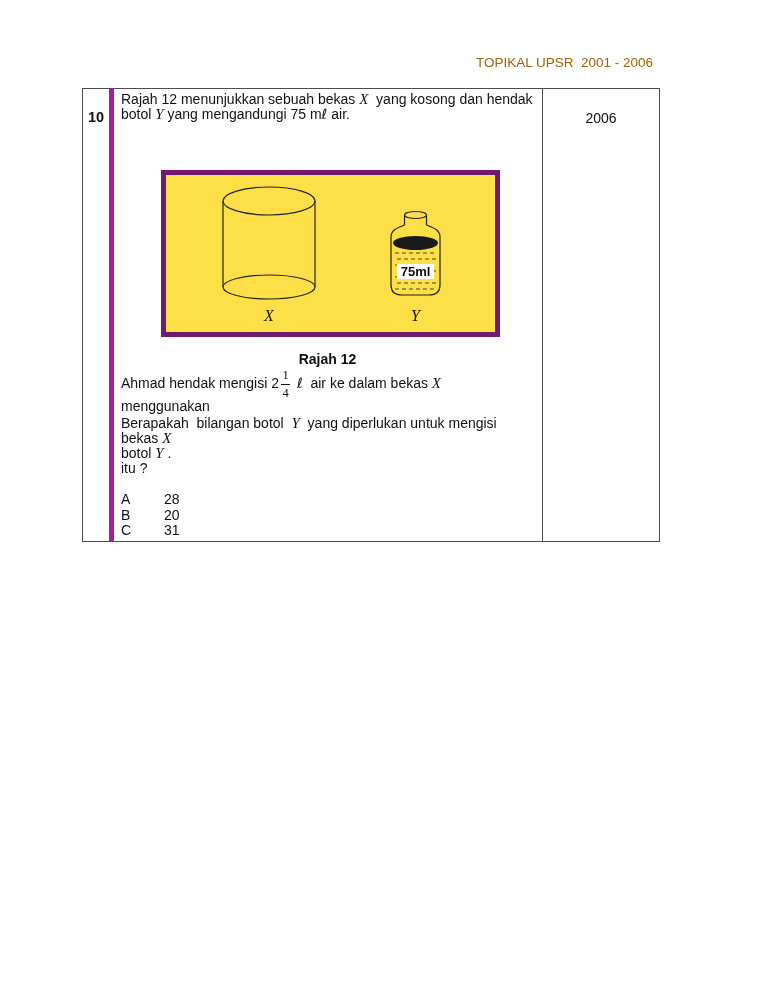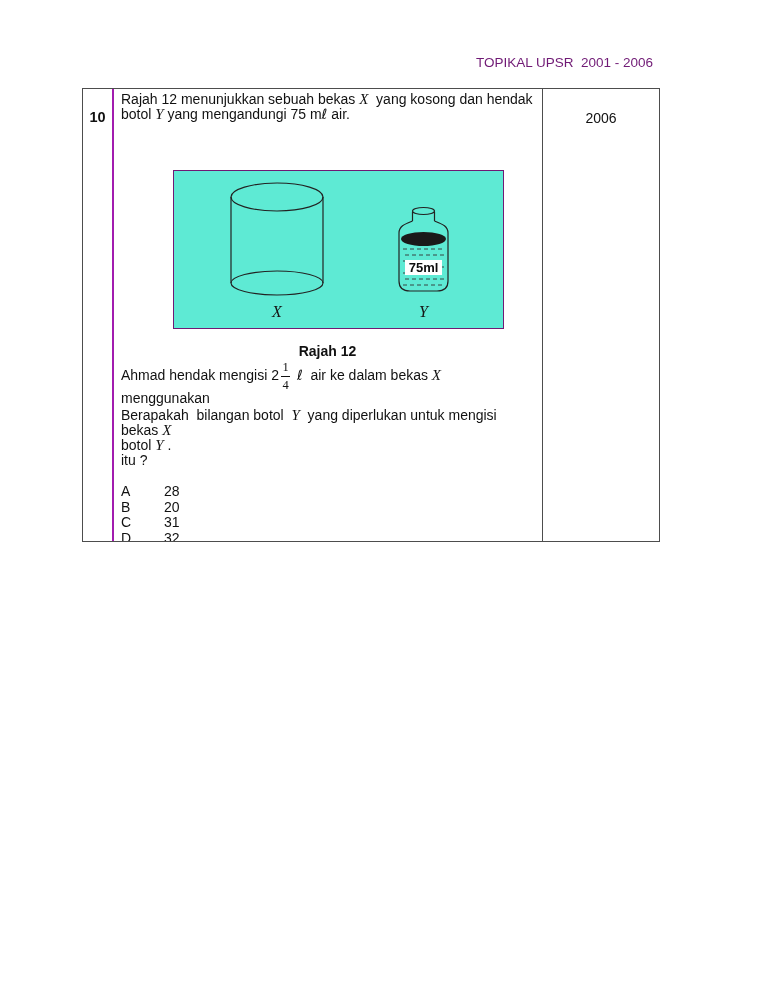--- a/index.html
+++ b/index.html
@@ -7,33 +7,33 @@
     width:765px; height:990px; position:relative;
     background:#ffffff; color:#111;
     font-family:"Liberation Sans", sans-serif;
     font-size:14px;
   }
   .page { position:absolute; inset:0; }
 
   
   .header {
     position:absolute; left:119px; top:40px; width:534px;
-    text-align:right; font-size:13.5px; color:#701a75;
+    text-align:right; font-size:13.5px; color:#a16207;
     border-bottom:2px solid #6a6a6a;
     padding:0 4px 4px 0; white-space:pre;
   }
 
   
   .qtable {
     position:absolute; left:82px; top:88px; width:578px; height:454px;
     display:flex; border:1px solid #4d4d4d; box-sizing:border-box;
     background:#fff;
   }
   .col-num {
-    width:31px; border-right:2px solid #a21caf; box-sizing:border-box;
+    width:31px; border-right:5px solid #a21caf; box-sizing:border-box;
     text-align:center; padding-top:20px; font-weight:bold; font-size:14.5px;
   }
   .col-main {
     width:429px; border-right:1px solid #4d4d4d; box-sizing:border-box;
     padding:3px 8px 0 7px; overflow:hidden;
   }
   .col-year { flex:1; text-align:center; padding-top:21px; font-size:14px; }
 
   .rich { white-space:pre-wrap; line-height:15px; }
   .var  { font-family:"Liberation Serif", serif; font-style:italic; font-size:15px; line-height:1; }
@@ -42,22 +42,22 @@
   .frac {
     display:inline-flex; flex-direction:column; align-items:center;
     vertical-align:middle; margin:0 3px 0 2px;
     font-family:"Liberation Serif", serif; font-size:12.5px; line-height:1;
   }
   .frac .fnum { padding-bottom:2px; }
   .frac .fbar { width:9px; height:1px; background:#111; }
   .frac .fden { padding-top:2px; }
 
   .figure-box {
-    margin:48px 0 0 52px; width:329px; height:157px;
-    border:1px solid #701a75; box-sizing:content-box; background:#5eead4;
+    margin:48px 0 0 40px; width:329px; height:157px;
+    border:5px solid #701a75; box-sizing:content-box; background:#fde047;
   }
   .figure-box svg { display:block; }
   .svg-var { font:italic 16px "Liberation Serif", serif; fill:#161616; }
   .svg-vol { font:bold 13px "Liberation Sans", sans-serif; fill:#0d0d0d; }
 
   .caption { margin-top:14px; text-align:center; font-weight:bold; font-size:14px; }
 
   .bodyline { margin-top:0; }
   .first-body { margin-top:2px; }
   .gap-top { margin-top:2px; }

